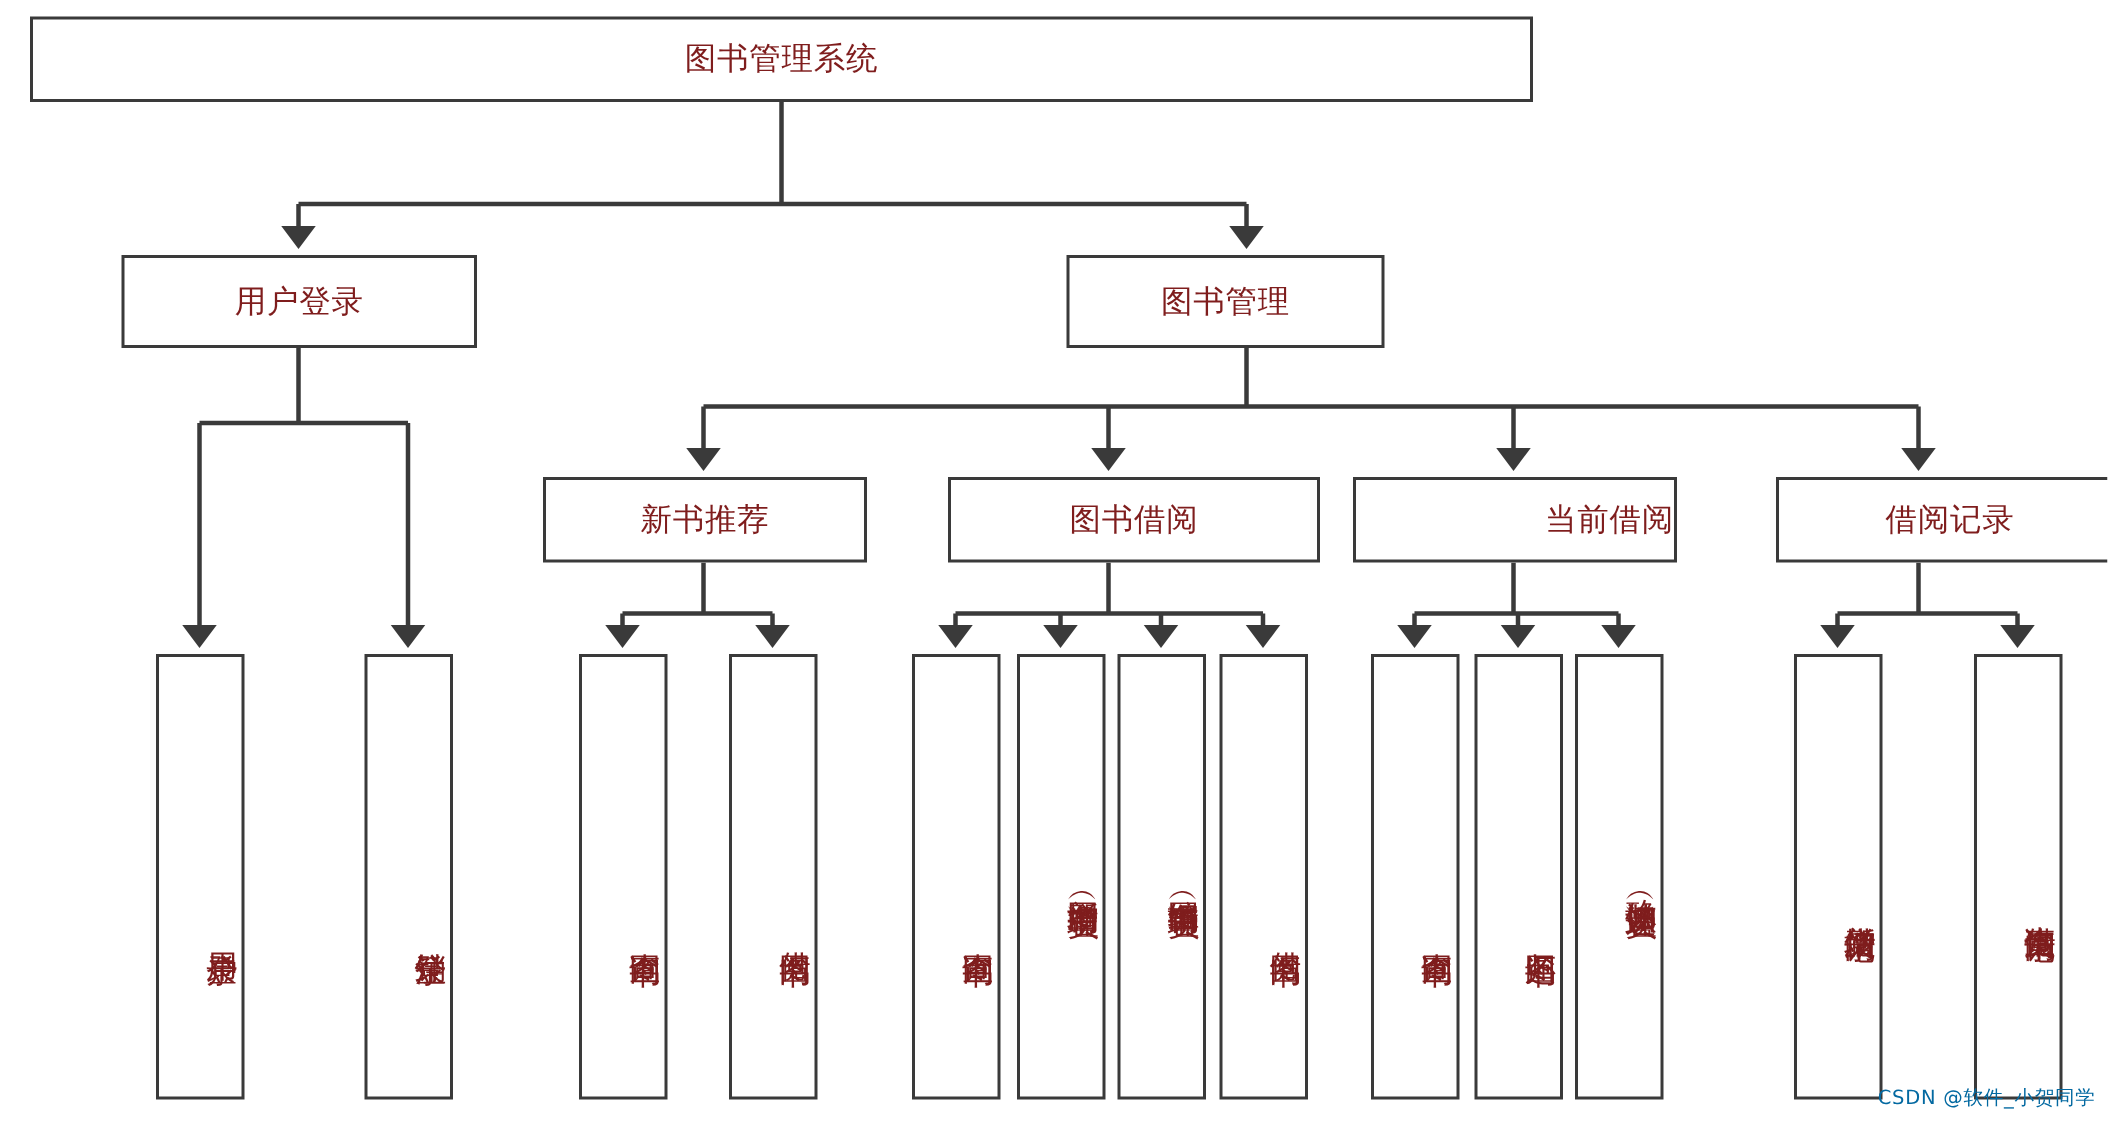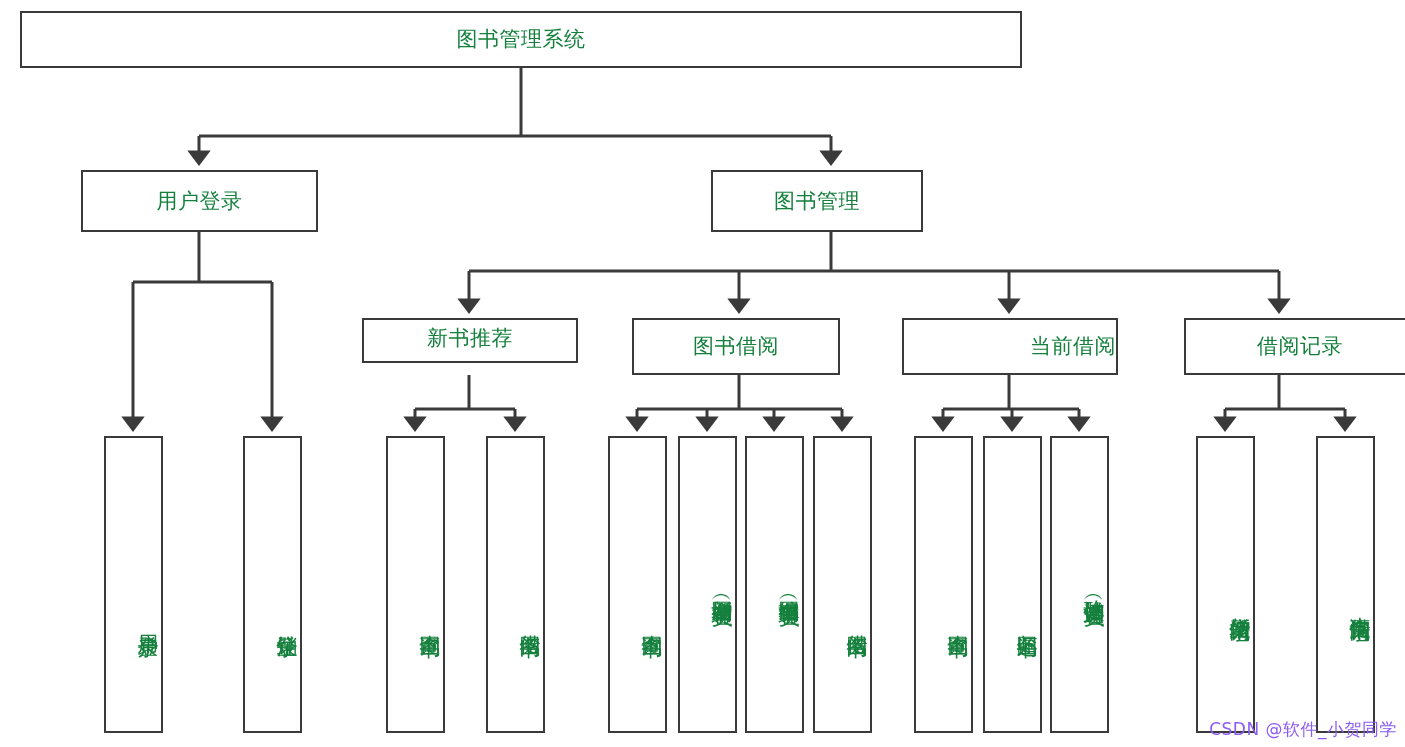--- a/index.html
+++ b/index.html
@@ -27,21 +27,21 @@
     pointer-events: none;
   }
   .node {
     position: absolute;
     box-sizing: border-box;
     border: 2.5px solid #3a3a3a;
     background: #ffffff;
     display: flex;
     align-items: center;
     justify-content: center;
-    color: #15803d;
+    color: #7f1d1d;
     z-index: 2;
   }
   .node-h {
     font-size: 21px;
     line-height: 1.15;
     letter-spacing: 0.5px;
     white-space: nowrap;
   }
   .node-v {
     writing-mode: vertical-rl;
@@ -54,22 +54,22 @@
     padding-top: 8px;
     overflow: hidden;
   }
   .node-v span {
     display: block;
   }
   .watermark {
     position: absolute;
     right: 8px;
     bottom: 6px;
-    font-size: 17px;
-    color: #8b5cf6;
+    font-size: 13px;
+    color: #0369a1;
     letter-spacing: 0.5px;
     white-space: nowrap;
     z-index: 5;
     font-family: "DejaVu Sans", "Liberation Sans", sans-serif;
   }
 </style>
 </head>
 <body>
 
 <div id="canvas">
@@ -128,24 +128,24 @@
     <span>图书管理系统</span>
   </div>
 
   <div class="node node-h" style="left:81px; top:170px; width:237px; height:62px;">
     <span>用户登录</span>
   </div>
   <div class="node node-h" style="left:711px; top:170px; width:212px; height:62px;">
     <span>图书管理</span>
   </div>
 
-  <div class="node node-h" style="left:362px; top:318px; width:216px; height:45px;font-family:Liberation Mono, monospace;">
+  <div class="node node-h" style="left:362px; top:318px; width:216px; height:57px;">
     <span>新书推荐</span>
   </div>
-  <div class="node node-h" style="left:632px; top:318px; width:208px; height:57px;">
+  <div class="node node-h" style="left:632px; top:318px; width:248px; height:57px;">
     <span>图书借阅</span>
   </div>
   <div class="node node-h" style="left:902px; top:318px; width:216px; height:57px;justify-content:flex-end;">
     <span>当前借阅</span>
   </div>
   <div class="node node-h" style="left:1172px; top:318px; width:232px; height:57px;margin-left:12px;">
     <span>借阅记录</span>
   </div>
 
   <div class="node node-v" style="left:104px; top:436px; width:59px; height:297px; padding-top:70px;">

